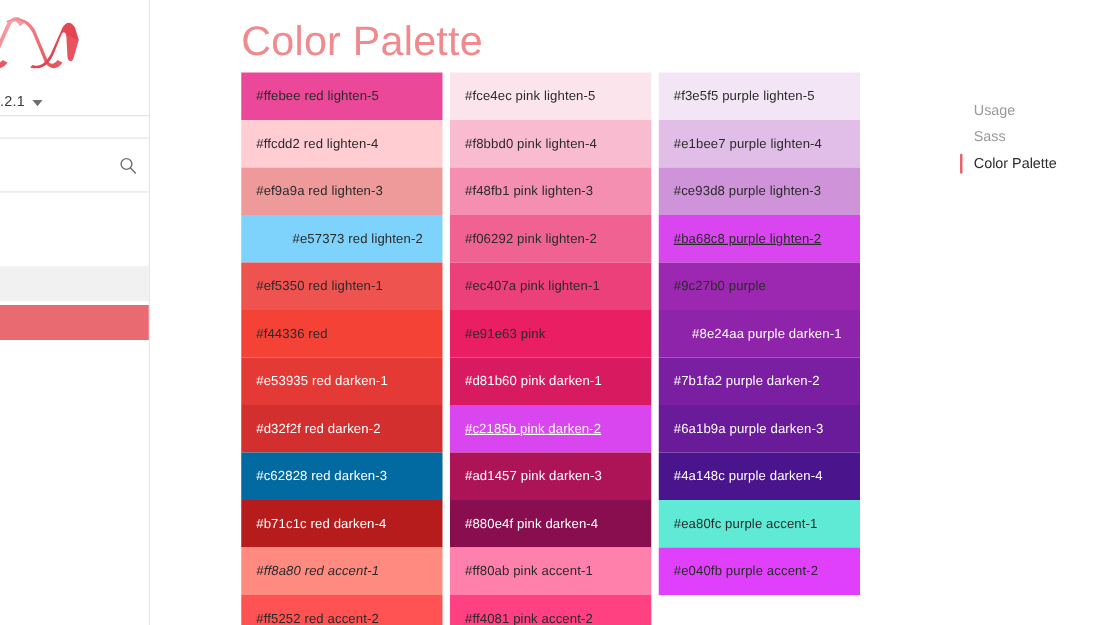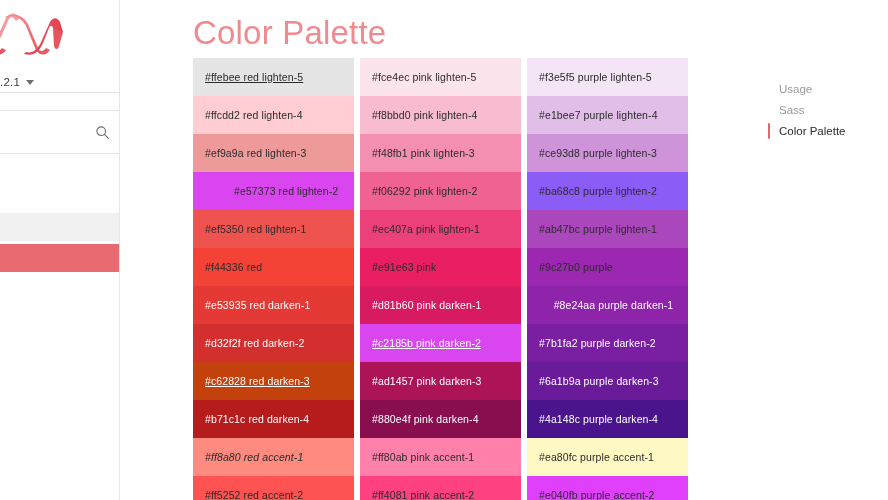--- a/index.html
+++ b/index.html
@@ -200,45 +200,45 @@
     <div id="drawer-div-2"></div>
 
     <div id="drawer-swatch-grey" class="drawer-swatch"></div>
     <div id="drawer-swatch-red" class="drawer-swatch"></div>
   </div>
 
   <div id="main">
     <h1 id="page-title">Color Palette</h1>
     <div id="palette-grid">
         <div class="palette-column">
-          <div class="swatch" style="background: #e5e5e5; color: rgb(43, 43, 43); text-decoration: underline;">
+          <div class="swatch" style="background: #ec4899; color: rgb(43, 43, 43);">
             <span>#ffebee red lighten-5</span>
           </div>
           <div class="swatch" style="background: rgb(255, 205, 210); color: rgb(43, 43, 43);">
             <span>#ffcdd2 red lighten-4</span>
           </div>
           <div class="swatch" style="background: rgb(239, 154, 154); color: rgb(43, 43, 43);">
             <span>#ef9a9a red lighten-3</span>
           </div>
-          <div class="swatch" style="background: #d946ef; color: rgb(43, 43, 43); padding-left: 41px;">
+          <div class="swatch" style="background: #7dd3fc; color: rgb(43, 43, 43); padding-left: 41px;">
             <span>#e57373 red lighten-2</span>
           </div>
           <div class="swatch" style="background: rgb(239, 83, 80); color: rgb(43, 43, 43);">
             <span>#ef5350 red lighten-1</span>
           </div>
           <div class="swatch" style="background: rgb(244, 67, 54); color: rgb(43, 43, 43);">
             <span>#f44336 red</span>
           </div>
           <div class="swatch" style="background: rgb(229, 57, 53); color: rgb(255, 255, 255);">
             <span>#e53935 red darken-1</span>
           </div>
           <div class="swatch" style="background: rgb(211, 47, 47); color: rgb(255, 255, 255);">
             <span>#d32f2f red darken-2</span>
           </div>
-          <div class="swatch" style="background: #c2410c; color: rgb(255, 255, 255); text-decoration: underline;">
+          <div class="swatch" style="background: #0369a1; color: rgb(255, 255, 255);">
             <span>#c62828 red darken-3</span>
           </div>
           <div class="swatch" style="background: rgb(183, 28, 28); color: rgb(255, 255, 255);">
             <span>#b71c1c red darken-4</span>
           </div>
           <div class="swatch" style="background: rgb(255, 138, 128); color: rgb(43, 43, 43); font-style: italic;">
             <span>#ff8a80 red accent-1</span>
           </div>
           <div class="swatch" style="background: rgb(255, 82, 82); color: rgb(43, 43, 43);">
             <span>#ff5252 red accent-2</span>
@@ -285,42 +285,39 @@
         <div class="palette-column">
           <div class="swatch" style="background: rgb(243, 229, 245); color: rgb(43, 43, 43);">
             <span>#f3e5f5 purple lighten-5</span>
           </div>
           <div class="swatch" style="background: rgb(225, 190, 231); color: rgb(43, 43, 43);">
             <span>#e1bee7 purple lighten-4</span>
           </div>
           <div class="swatch" style="background: rgb(206, 147, 216); color: rgb(43, 43, 43);">
             <span>#ce93d8 purple lighten-3</span>
           </div>
-          <div class="swatch" style="background: #8b5cf6; color: rgb(43, 43, 43);">
+          <div class="swatch" style="background: #d946ef; color: rgb(43, 43, 43); text-decoration: underline;">
             <span>#ba68c8 purple lighten-2</span>
-          </div>
-          <div class="swatch" style="background: rgb(171, 71, 188); color: rgb(43, 43, 43);">
-            <span>#ab47bc purple lighten-1</span>
           </div>
           <div class="swatch" style="background: rgb(156, 39, 176); color: rgb(43, 43, 43);">
             <span>#9c27b0 purple</span>
           </div>
           <div class="swatch" style="background: rgb(142, 36, 170); color: rgb(255, 255, 255); justify-content: center;">
             <span>#8e24aa purple darken-1</span>
           </div>
           <div class="swatch" style="background: rgb(123, 31, 162); color: rgb(255, 255, 255);">
             <span>#7b1fa2 purple darken-2</span>
           </div>
           <div class="swatch" style="background: rgb(106, 27, 154); color: rgb(255, 255, 255);">
             <span>#6a1b9a purple darken-3</span>
           </div>
           <div class="swatch" style="background: rgb(74, 20, 140); color: rgb(255, 255, 255);">
             <span>#4a148c purple darken-4</span>
           </div>
-          <div class="swatch" style="background: #fef9c3; color: rgb(43, 43, 43); text-align: center;">
+          <div class="swatch" style="background: #5eead4; color: rgb(43, 43, 43); text-align: center;">
             <span>#ea80fc purple accent-1</span>
           </div>
           <div class="swatch" style="background: rgb(224, 64, 251); color: rgb(43, 43, 43);">
             <span>#e040fb purple accent-2</span>
           </div>
         </div>
       </div>
   </div>
 
   <div id="toc">

